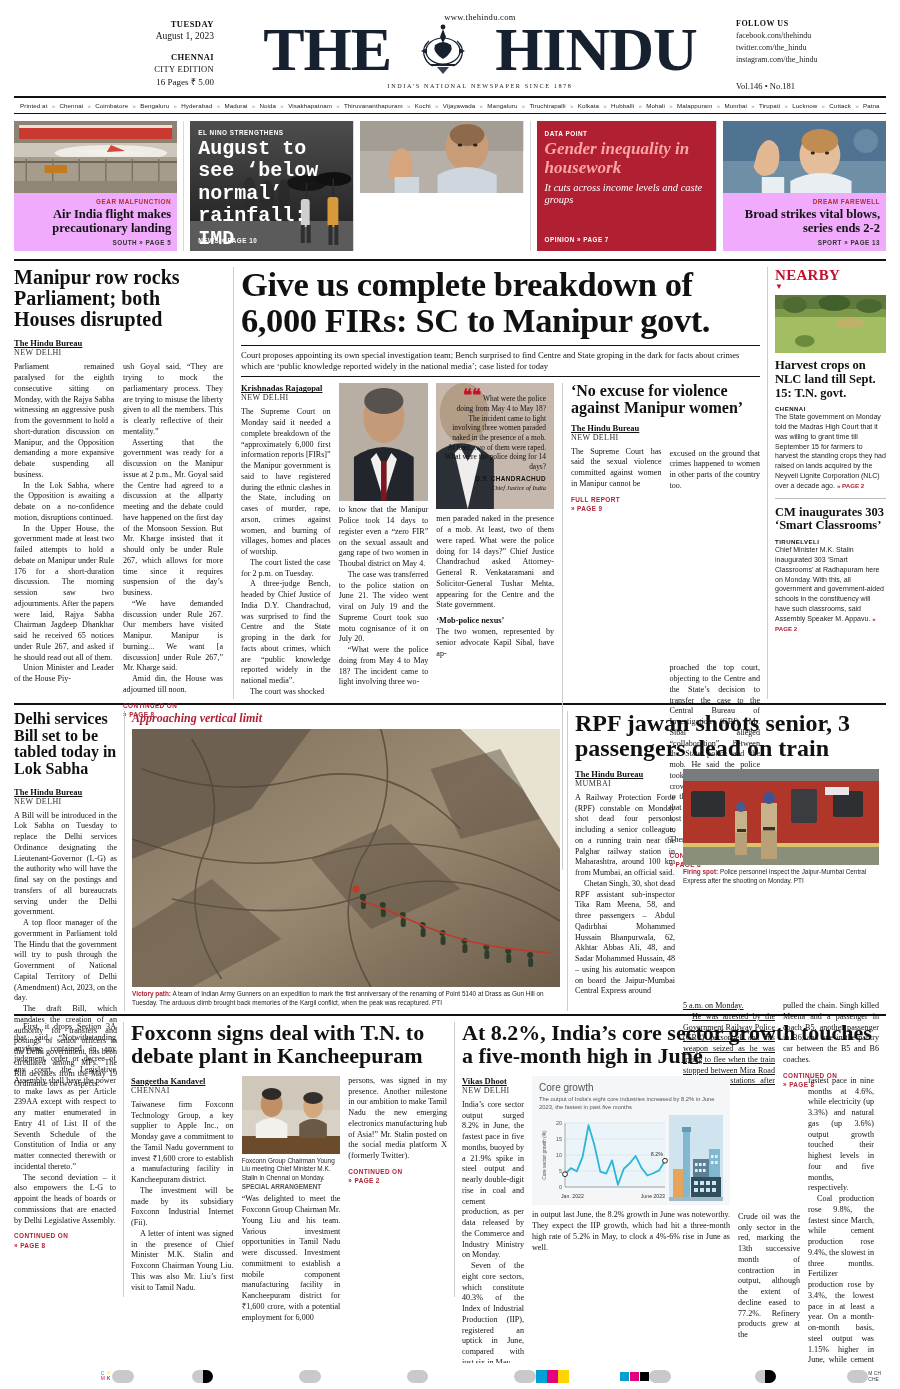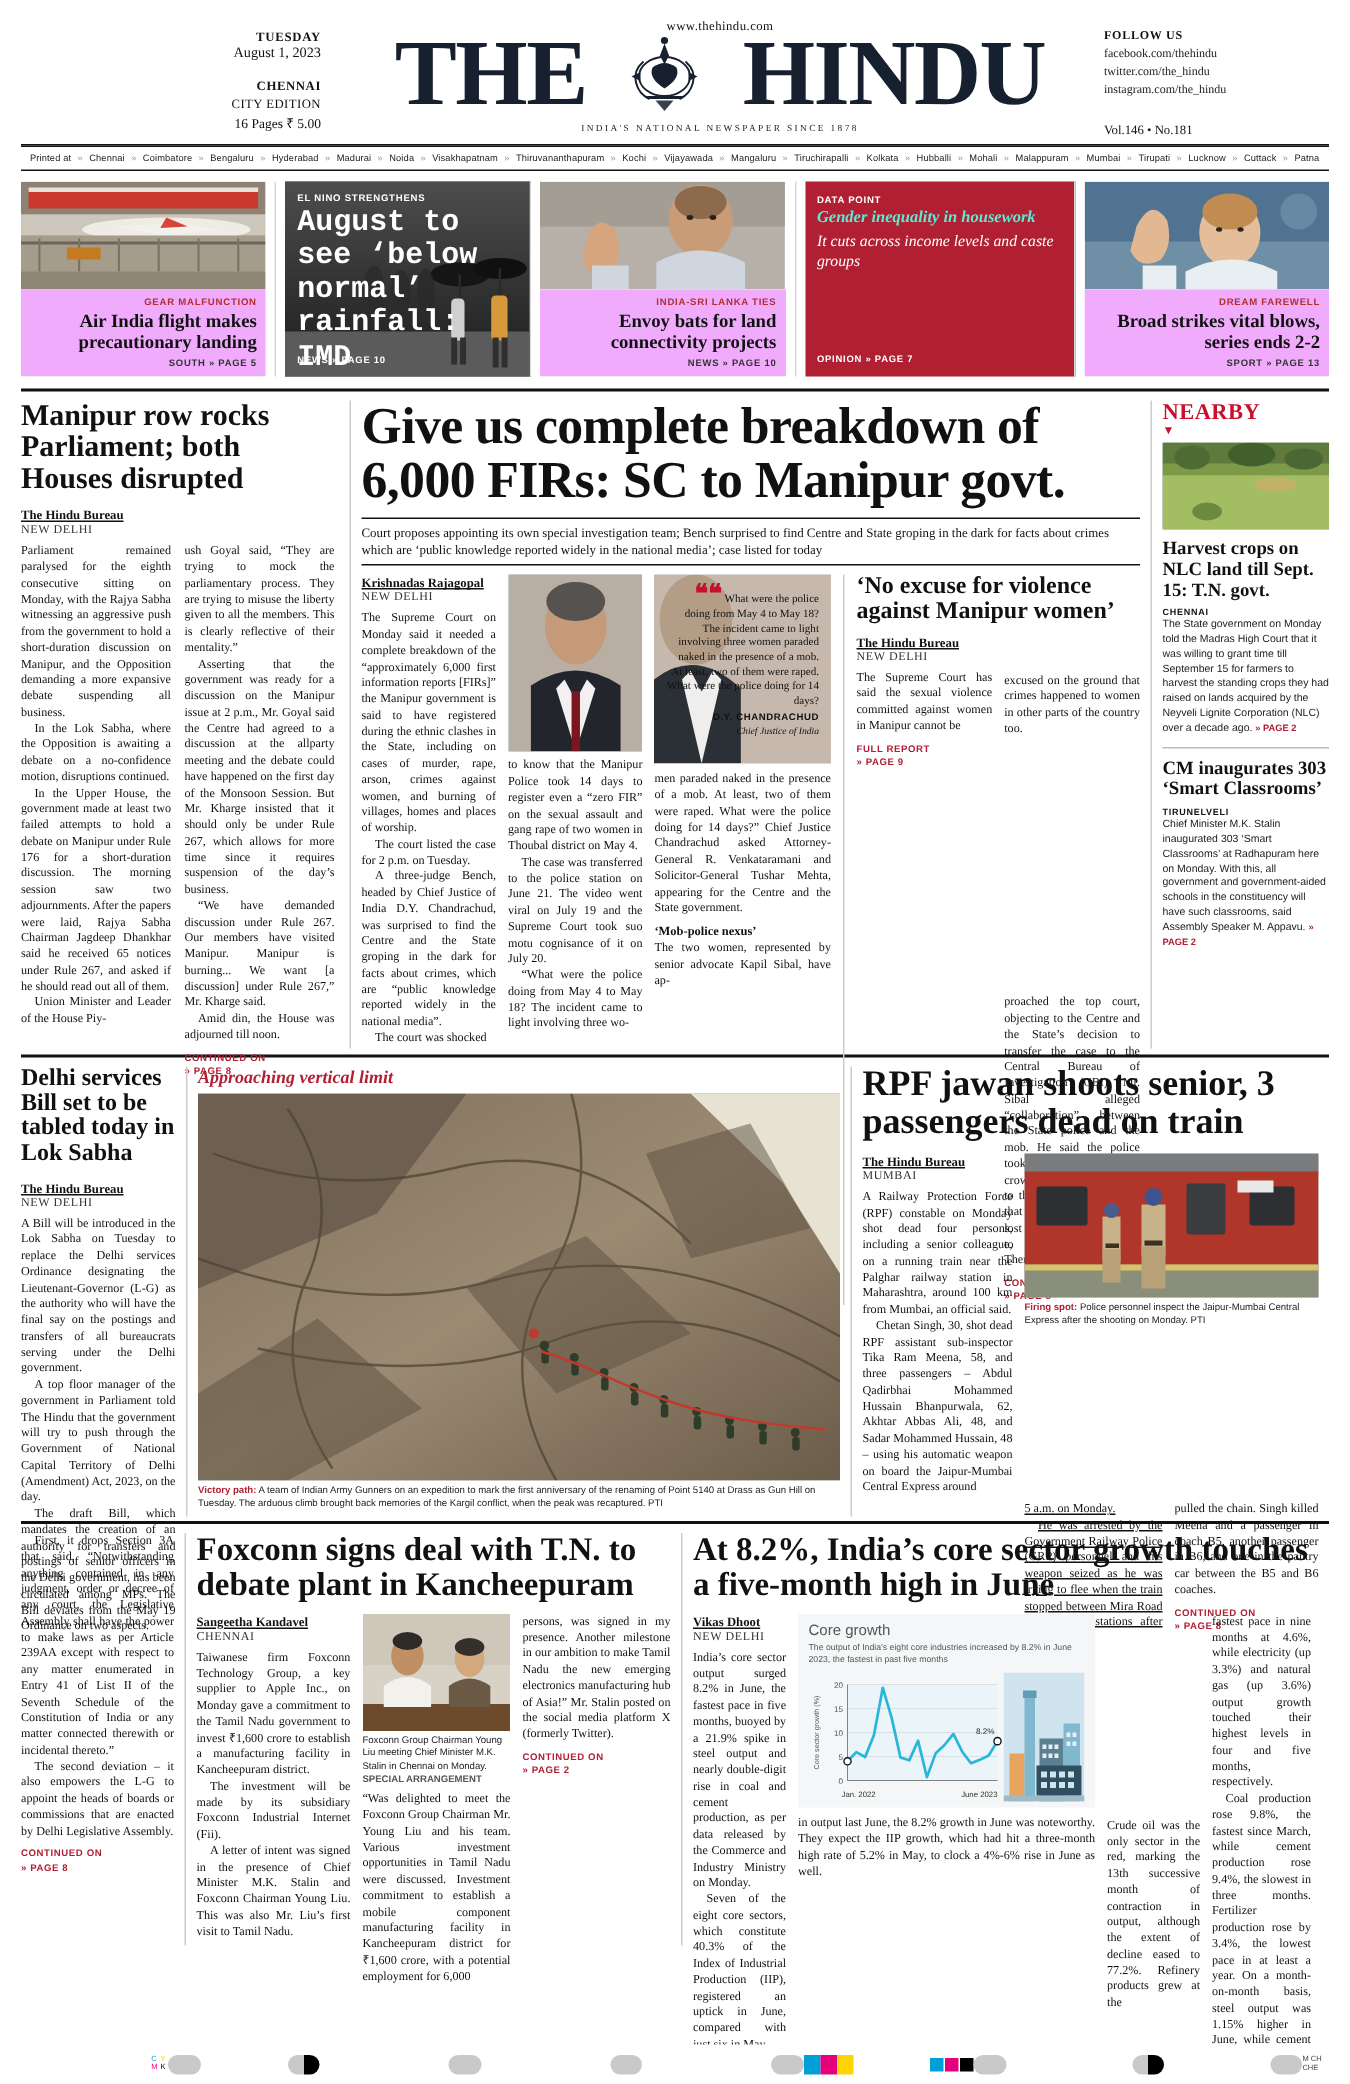--- a/index.html
+++ b/index.html
@@ -53,21 +53,21 @@
   .promo .sec { font-family:"Liberation Sans",sans-serif; font-weight:bold; font-size:6.3px;
                 letter-spacing:.5px; color:#333; margin-top:4px; }
 
   .promo.dark { background:#1b1b1b; padding-right:0; }
   .promo.dark .inner { position:absolute; inset:0; z-index:2; padding:8px 8px; }
   .promo.dark .kicker { color:#fff; }
   .promo.dark .hl { color:#fff; font-size:20px;font-family:Liberation Mono, monospace; }
   .promo.dark .sec { color:#fff; position:absolute; bottom:7px; left:8px; }
   .promo.red { background:#b01f32; padding:9px 8px; }
   .promo.red .kicker { color:#fff; }
-  .promo.red .hl { color:#5eead4; font-style:italic; font-size:11px; }
+  .promo.red .hl { color:#fca5a5; font-style:italic; font-size:17px; }
   .promo.red .sub { color:#fff; font-style:italic; font-size:10.5px; line-height:1.18; margin-top:5px; }
   .promo.red .sec { color:#fff; position:absolute; bottom:8px; left:8px; }
 
   
   .hr-thick { border-top:2px solid #111; margin-top:8px; }
   .hr-thin { border-top:1px solid #bbb; }
 
   .mainrow { display:flex; margin-top:6px; }
   .col { padding:0 7px; }
   .col.bl { border-left:1px solid #ccc; }
@@ -255,25 +255,20 @@
           <rect width="160" height="72" fill="#b6b0a8"></rect>
           <rect width="160" height="30" fill="#a49d94"></rect>
           <ellipse cx="105" cy="26" rx="21" ry="24" fill="#c99c78"></ellipse>
           <ellipse cx="105" cy="14" rx="17" ry="11" fill="#8d6a4c"></ellipse>
           <path d="M76 54 q28 -16 58 0 l0 18 l-58 0Z" fill="#cfd6dd"></path>
           <path d="M30 40 q8 -22 20 -6 q4 14 -2 24 q-12 10 -20 -4Z" fill="#d7a57d"></path>
           <rect x="34" y="56" width="24" height="16" fill="#cfd6dd"></rect>
           <ellipse cx="98" cy="24" rx="2.2" ry="1.6" fill="#2a2118"></ellipse>
           <ellipse cx="113" cy="24" rx="2.2" ry="1.6" fill="#2a2118"></ellipse>
         </svg>
-      </div>
-      <div class="cap">
-        <div class="kicker">INDIA-SRI LANKA TIES</div>
-        <div class="hl">Envoy bats for land connectivity projects</div>
-        <div class="sec">NEWS » PAGE 10</div>
       </div>
     </div>
 
     <div class="promo red">
       <div class="kicker">DATA POINT</div>
       <div class="hl">Gender inequality in housework</div>
       <div class="sub">It cuts across income levels and caste groups</div>
       <div class="sec">OPINION » PAGE 7</div>
     </div>
 

